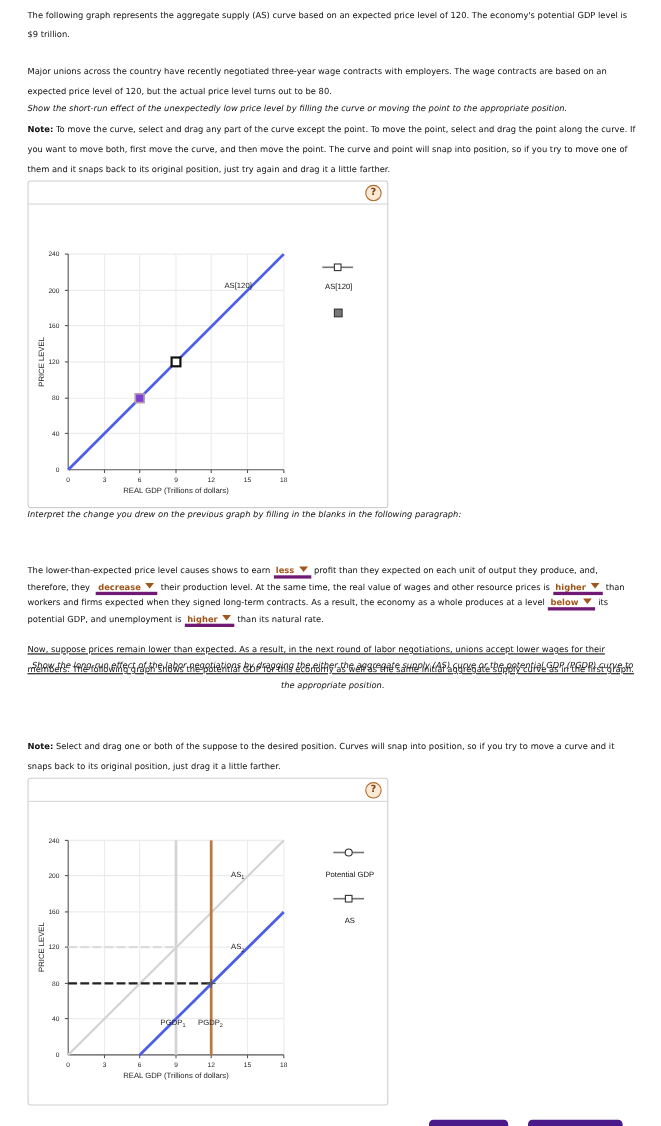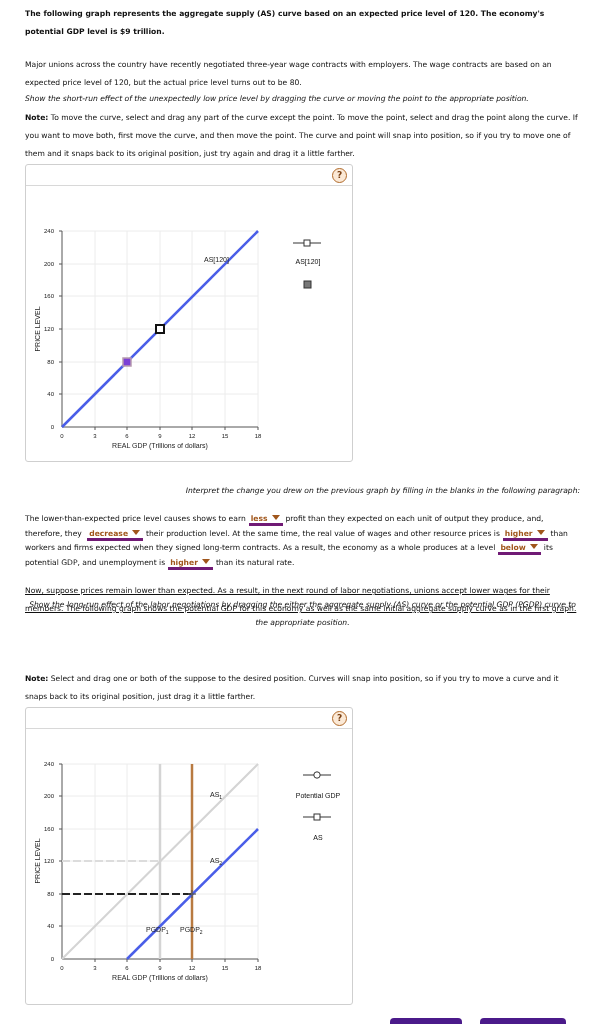--- a/index.html
+++ b/index.html
@@ -14,23 +14,23 @@
   .panel .hdr { position:absolute; left:0; right:0; top:0; height:20px; border-bottom:1px solid #d8d8d8; }
   .help { position:absolute; right:5px; top:3px; width:13px; height:13px; border-radius:50%;
           border:1.5px solid #b06a2a; background:#fbe9d6; color:#7a3f12; font-size:9px; font-weight:bold;
           text-align:center; line-height:13px; box-sizing:content-box; cursor:pointer; }
   .btn { position:absolute; height:6px; top:1018px; background:#4b1a8a; border-radius:4px 4px 0 0; }
   svg text { font-family:"Liberation Sans", sans-serif; }
 </style>
 </head>
 <body>
 
-<p class="p" style="top:5px;font-weight:bold;">The following graph represents the aggregate supply (AS) curve based on an expected price level of 120. The economy's potential GDP level is $9 trillion.</p>
+<p class="p" style="top:5px;">The following graph represents the aggregate supply (AS) curve based on an expected price level of 120. The economy's potential GDP level is $9 trillion.</p>
 <p class="p" style="top:56px;">Major unions across the country have recently negotiated three-year wage contracts with employers. The wage contracts are based on an expected price level of 120, but the actual price level turns out to be 80.</p>
-<p class="p it" style="top:90px;">Show the short-run effect of the unexpectedly low price level by dragging the curve or moving the point to the appropriate position.</p>
+<p class="p it" style="top:90px;">Show the short-run effect of the unexpectedly low price level by filling the curve or moving the point to the appropriate position.</p>
 <p class="p" style="top:109px;"><span class="b">Note:</span><span> To move the curve, select and drag any part of the curve except the point. To move the point, select and drag the point along the curve. If you want to move both, first move the curve, and then move the point. The curve and point will snap into position, so if you try to move one of them and it snaps back to its original position, just try again and drag it a little farther.</span></p>
 
 <div class="panel" style="left:25px; top:164px; width:326px; height:296px;">
   <div class="hdr">
     <div class="help">?</div>
   </div>
 </div>
 <svg style="position:absolute; left:0; top:0;" width="601" height="470">
   <g stroke="#ececec" stroke-width="1">
     <line x1="95" y1="231" x2="95" y2="427"></line>
@@ -88,21 +88,21 @@
   <rect x="123" y="358" width="8" height="8" fill="#7b3fd6" stroke="#b79ab0" stroke-width="1.5"></rect>
 
   <g>
     <line x1="293" y1="243" x2="321" y2="243" stroke="#777" stroke-width="1.5"></line>
     <rect x="304" y="240" width="6" height="6" fill="#fff" stroke="#333" stroke-width="1"></rect>
     <rect x="304" y="281" width="7" height="7" fill="#777" stroke="#333" stroke-width="1"></rect>
   </g>
 </svg>
 <div style="position:absolute; left:283px; top:258px; width:50px; text-align:center; font-size:7px; font-family:'Liberation Sans',sans-serif;">AS[120]</div>
 
-<p class="p it" style="top:482px;text-align:right;">Interpret the change you drew on the previous graph by filling in the blanks in the following paragraph:</p>
+<p class="p it" style="top:459px;">Interpret the change you drew on the previous graph by filling in the blanks in the following paragraph:</p>
 <p class="p" style="top:512px; line-height:14.5px;">
   <span>The lower-than-expected price level causes shows to earn</span><span class="dd"><span>less</span><span class="tri"></span></span><span>profit than they expected on each unit of output they produce, and, therefore, they</span>
   <span class="dd"><span>decrease</span><span class="tri"></span></span><span>their production level. At the same time, the real value of wages and other resource prices is</span><span class="dd"><span>higher</span><span class="tri"></span></span><span>than workers and firms expected when they signed long-term contracts. As a result, the economy as a whole produces at a level</span><span class="dd"><span>below</span><span class="tri"></span></span><span>its potential GDP, and unemployment is</span><span class="dd"><span>higher</span><span class="tri"></span></span><span>than its natural rate.</span>
 </p>
 
 <p class="p" style="top:582px;text-decoration:underline;">Now, suppose prices remain lower than expected. As a result, in the next round of labor negotiations, unions accept lower wages for their members. The following graph shows the potential GDP for this economy as well as the same initial aggregate supply curve as in the first graph.</p>
 <p class="p it" style="top:596px;text-align:center;">Show the long-run effect of the labor negotiations by dragging the either the aggregate supply (AS) curve or the potential GDP (PGDP) curve to the appropriate position.</p>
 <p class="p" style="top:670px;"><span class="b">Note:</span><span> Select and drag one or both of the suppose to the desired position. Curves will snap into position, so if you try to move a curve and it snaps back to its original position, just drag it a little farther.</span></p>
 
 <div class="panel" style="left:25px; top:707px; width:326px; height:296px;">

